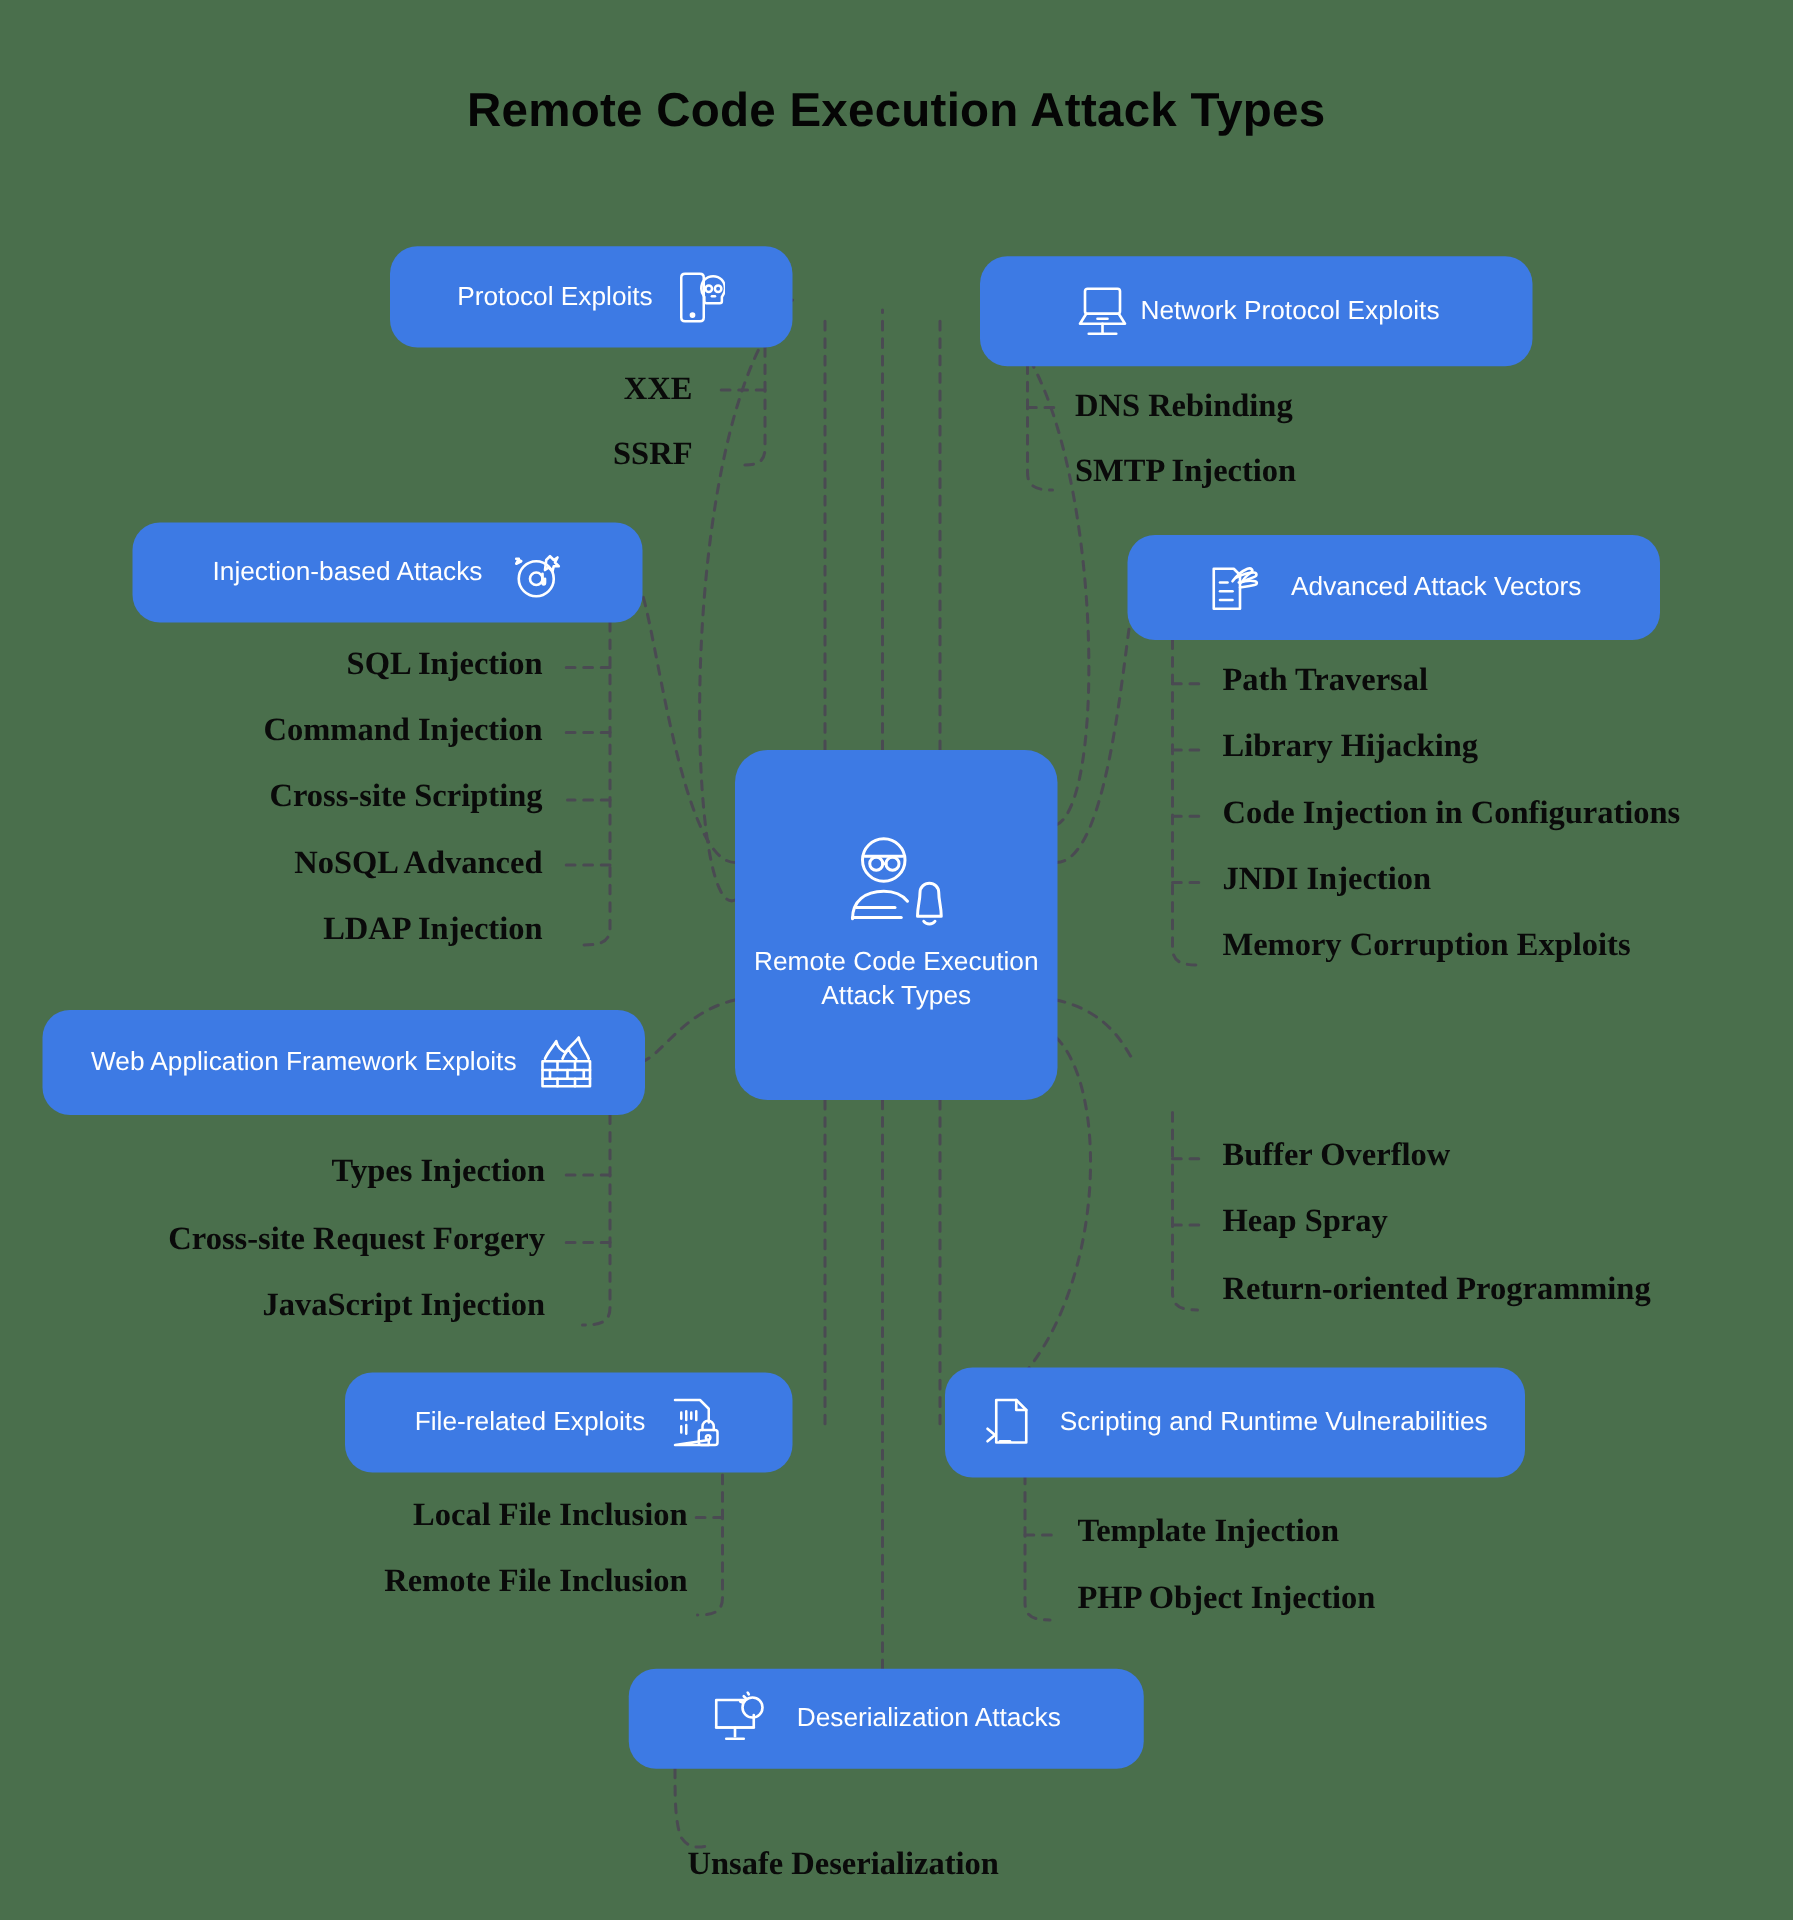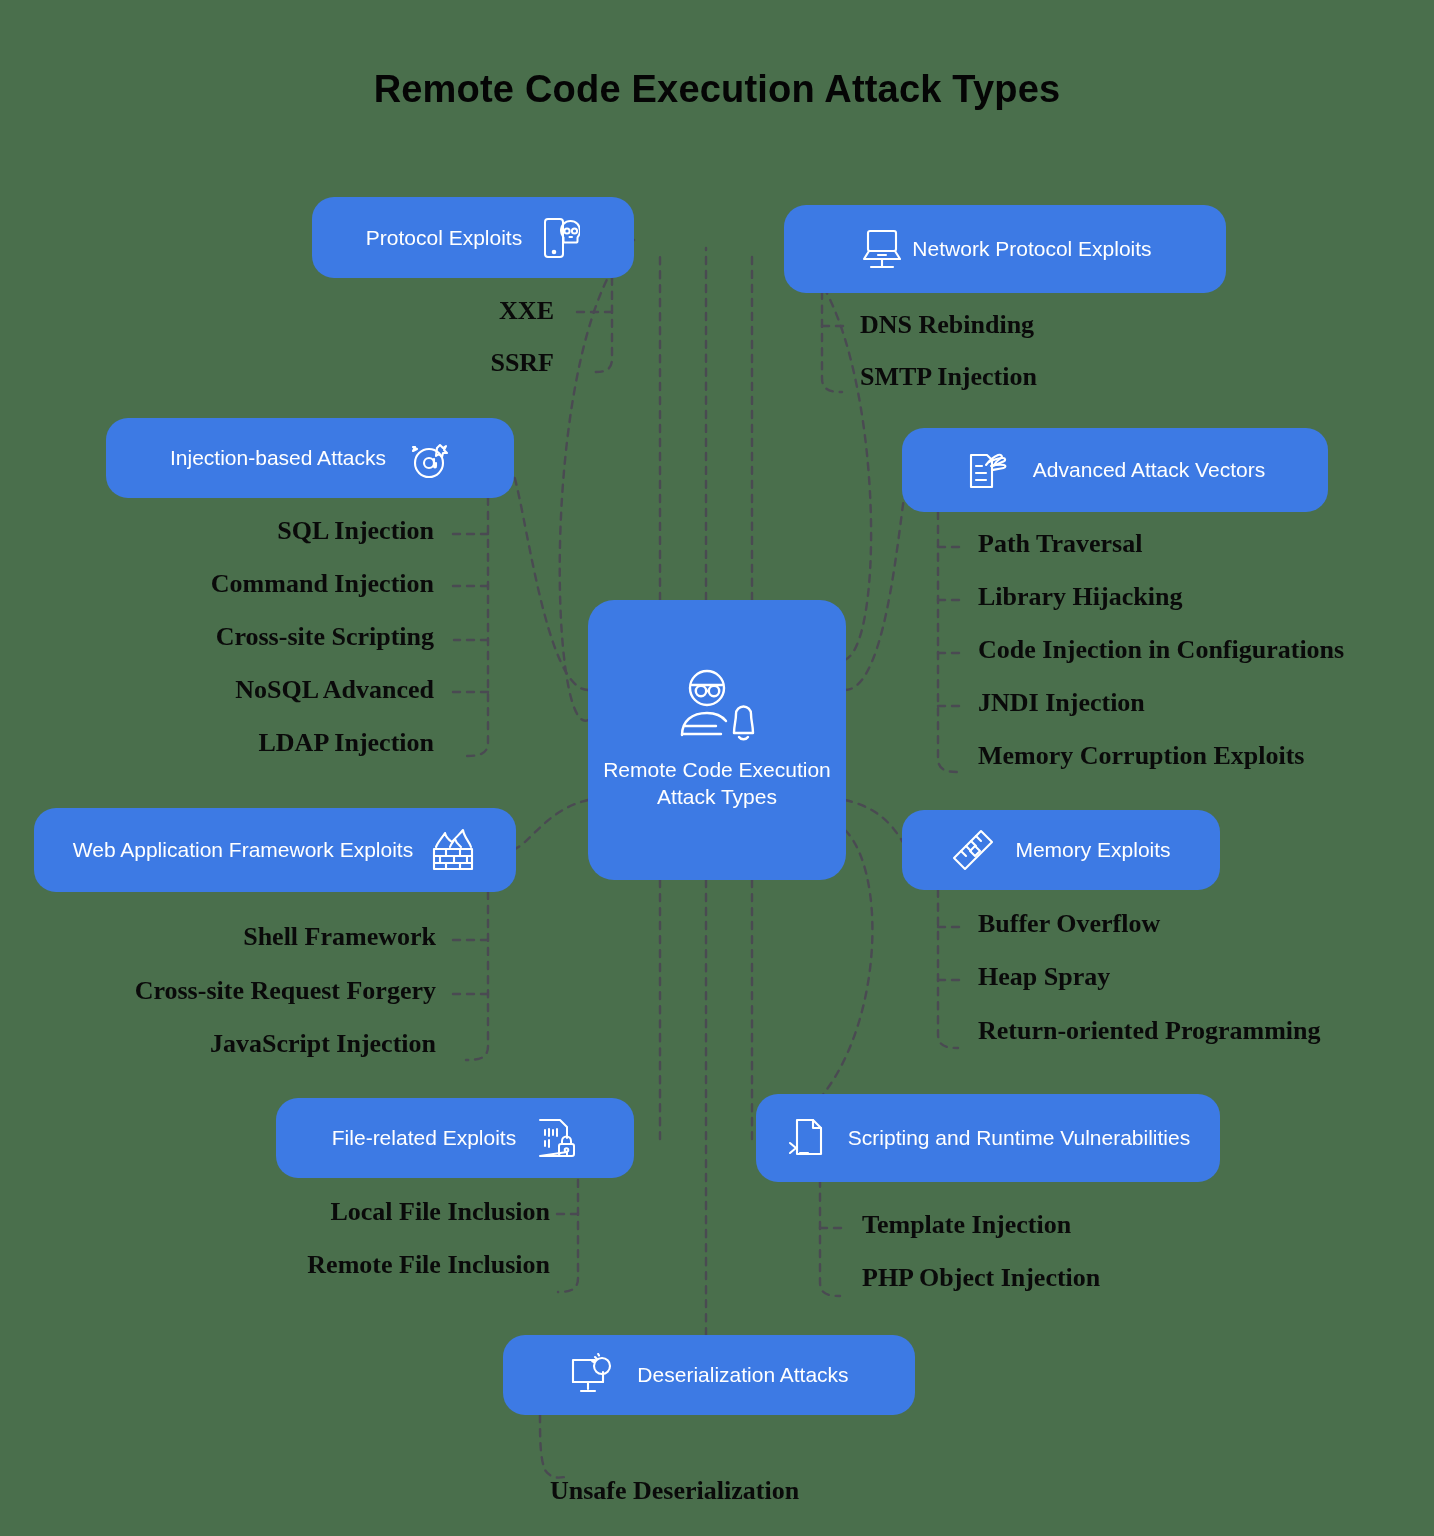--- a/index.html
+++ b/index.html
@@ -225,39 +225,24 @@
           <path d="M31 22 V29"></path>
           <path d="M11 29 V36"></path>
           <path d="M25 29 V36"></path>
           <path d="M38 29 V36"></path>
           <path d="M17 36 V42"></path>
           <path d="M31 36 V42"></path>
         </g>
       </svg>
     </span>
   </div>
-  <div class="leaf r" style="right:998px;top:924px;">Shell Framework</div>
+  <div class="leaf r" style="right:998px;top:924px;">Types Injection</div>
   <div class="leaf r" style="right:998px;top:978px;">Cross-site Request Forgery</div>
   <div class="leaf r" style="right:998px;top:1031px;">JavaScript Injection</div>
 
-  <div class="node" style="left:902px;top:810px;width:318px;height:80px;justify-content:center;gap:20px;">
-    <span class="ico">
-      <svg width="44" height="44" viewBox="0 0 44 44">
-        <g fill="none" stroke="#ffffff" stroke-width="2.1" stroke-linecap="round" stroke-linejoin="round">
-          <path d="M30 3 L41 14 L14 41 L3 30 Z"></path>
-          <path d="M25 8 L30 13"></path>
-          <path d="M20 13 L25 18"></path>
-          <path d="M15 18 L20 23"></path>
-          <path d="M10 23 L15 28"></path>
-          <path d="M24 18 L29 23 L24 28 L19 23 Z"></path>
-        </g>
-      </svg>
-    </span>
-    <span class="lbl">Memory Exploits</span>
-  </div>
   <div class="leaf l" style="left:978px;top:911px;">Buffer Overflow</div>
   <div class="leaf l" style="left:978px;top:964px;">Heap Spray</div>
   <div class="leaf l" style="left:978px;top:1018px;">Return-oriented Programming</div>
 
   <div class="node" style="left:276px;top:1098px;width:358px;height:80px;justify-content:center;gap:18px;">
     <span class="lbl">File-related Exploits</span>
     <span class="ico">
       <svg width="44" height="44" viewBox="0 0 44 44">
         <g fill="none" stroke="#ffffff" stroke-width="2" stroke-linecap="round" stroke-linejoin="round">
           <path d="M6 4 H26 L33 11 V22 M33 36 V40 H6 Z"></path>

